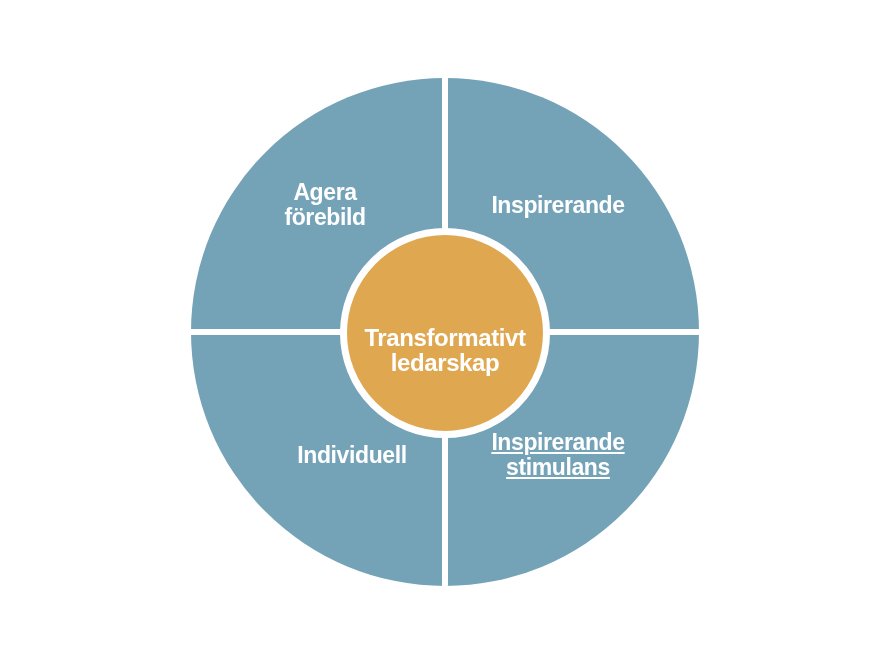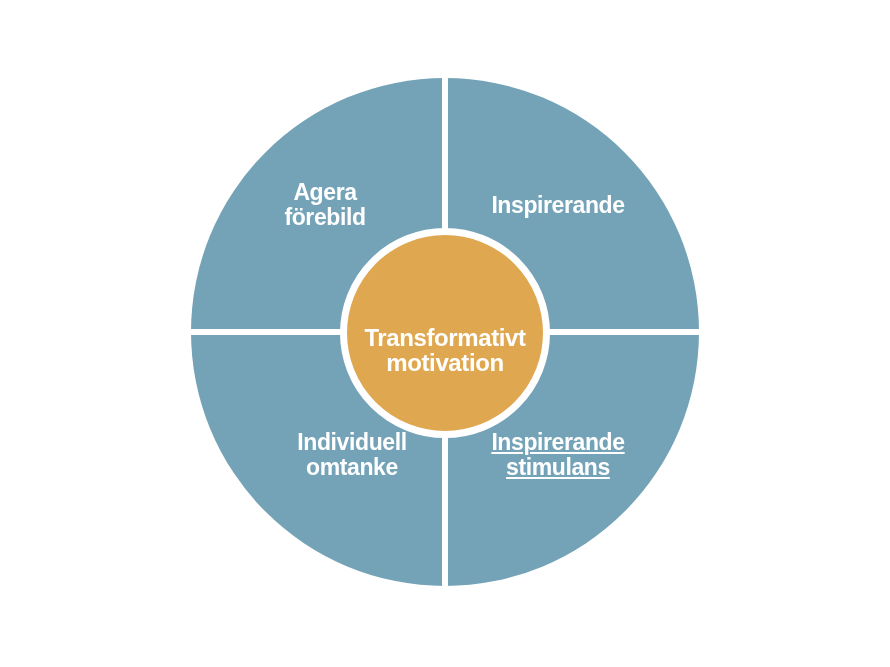--- a/index.html
+++ b/index.html
@@ -90,28 +90,27 @@
     <span>Agera</span>
     <span>förebild</span>
   </div>
 
   <div class="label label-tr">
     <span>Inspirerande</span>
   </div>
 
   <div class="label label-bl">
     <span>Individuell</span>
-    <span>omtanke</span>
   </div>
 
   <div class="label label-br">
     <span>Inspirerande</span>
     <span>stimulans</span>
   </div>
 
   <div class="center-circle"></div>
 
   <div class="label label-center">
     <span>Transformativt</span>
-    <span>motivation</span>
+    <span>ledarskap</span>
   </div>
 
 </div>
 
 </body></html>

